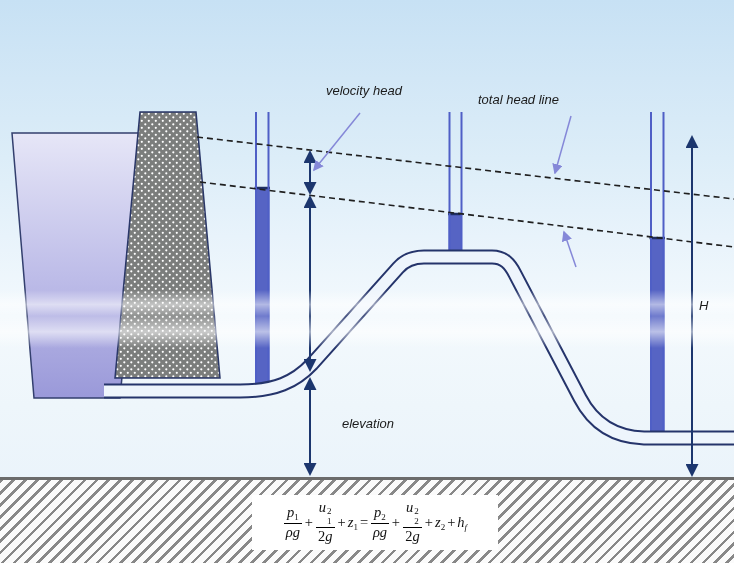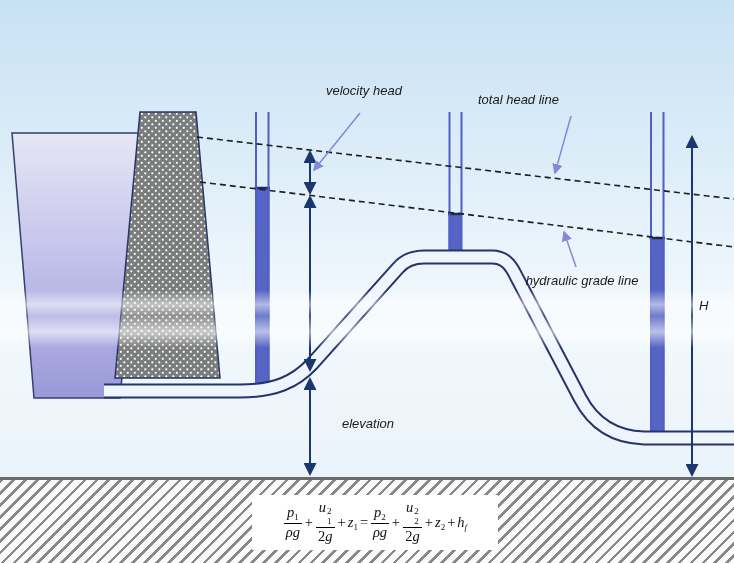--- a/index.html
+++ b/index.html
@@ -102,21 +102,20 @@
     <line x1="571" y1="116" x2="555" y2="173" stroke="#8588d8" stroke-width="1.5" marker-end="url(#mPeri)"></line>
     <line x1="576" y1="267" x2="564" y2="232" stroke="#8588d8" stroke-width="1.5" marker-end="url(#mPeri)"></line>
   </svg>
 
   <div class="band-overlay"></div>
 
   <div id="ground"></div>
 
   <div class="lbl" style="left:326px;top:80px;">velocity head</div>
   <div class="lbl" style="left:478px;top:89px;">total head line</div>
-  <div class="lbl wrap" style="left:512px;top:269px;width:140px;text-align:center;line-height:24px;">hydraulic grade line</div>
   <div class="lbl" style="left:342px;top:413px;">elevation</div>
   <div class="lbl" style="left:699px;top:295px;">H</div>
 
   <div id="eq-box">
     <span class="eq">
       <span class="frac">
         <span class="num"><i>p</i><span class="sub">1</span></span>
         <span class="den"><i>ρ</i><i>g</i></span>
       </span>
       <span class="op">+</span>

